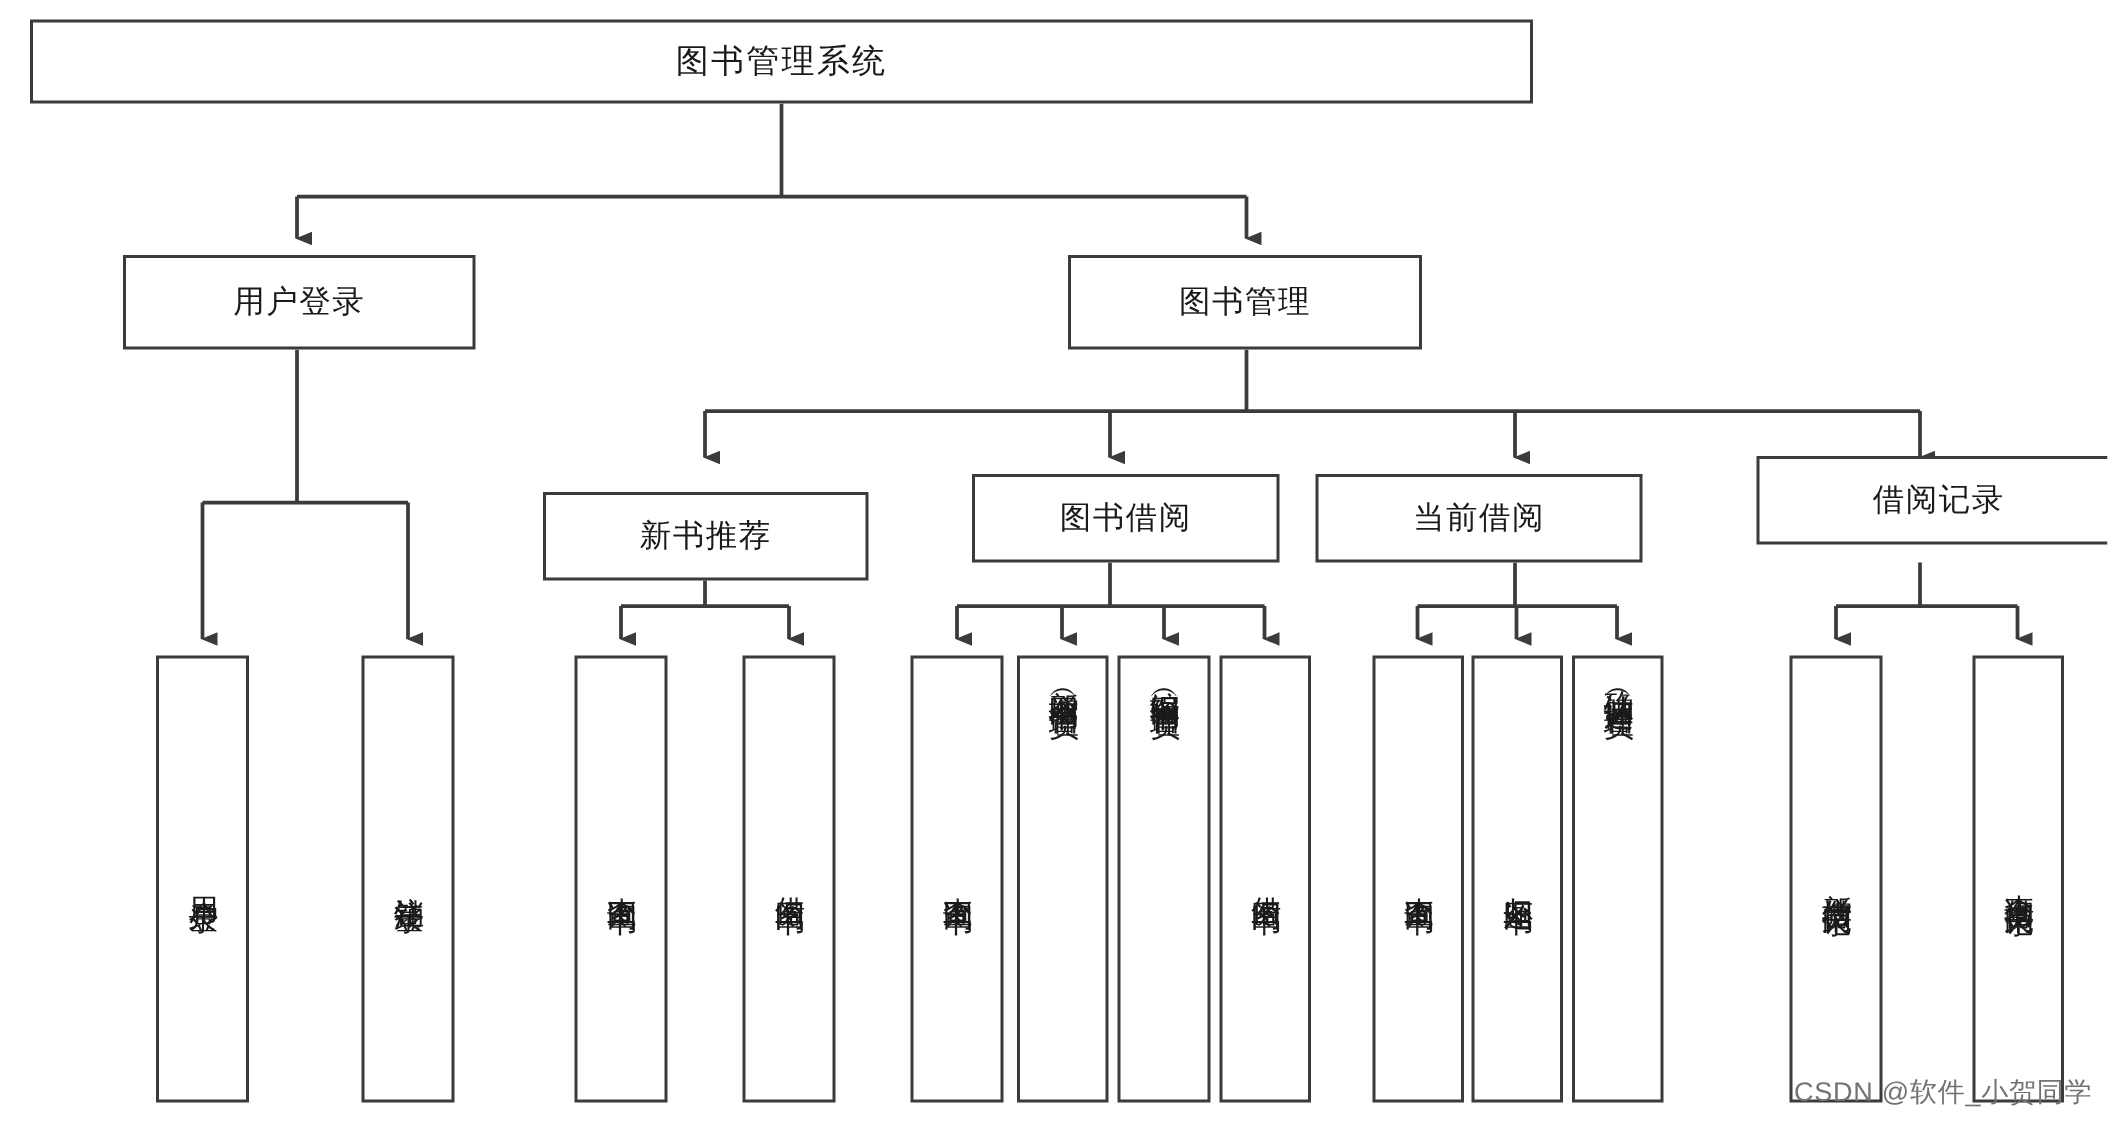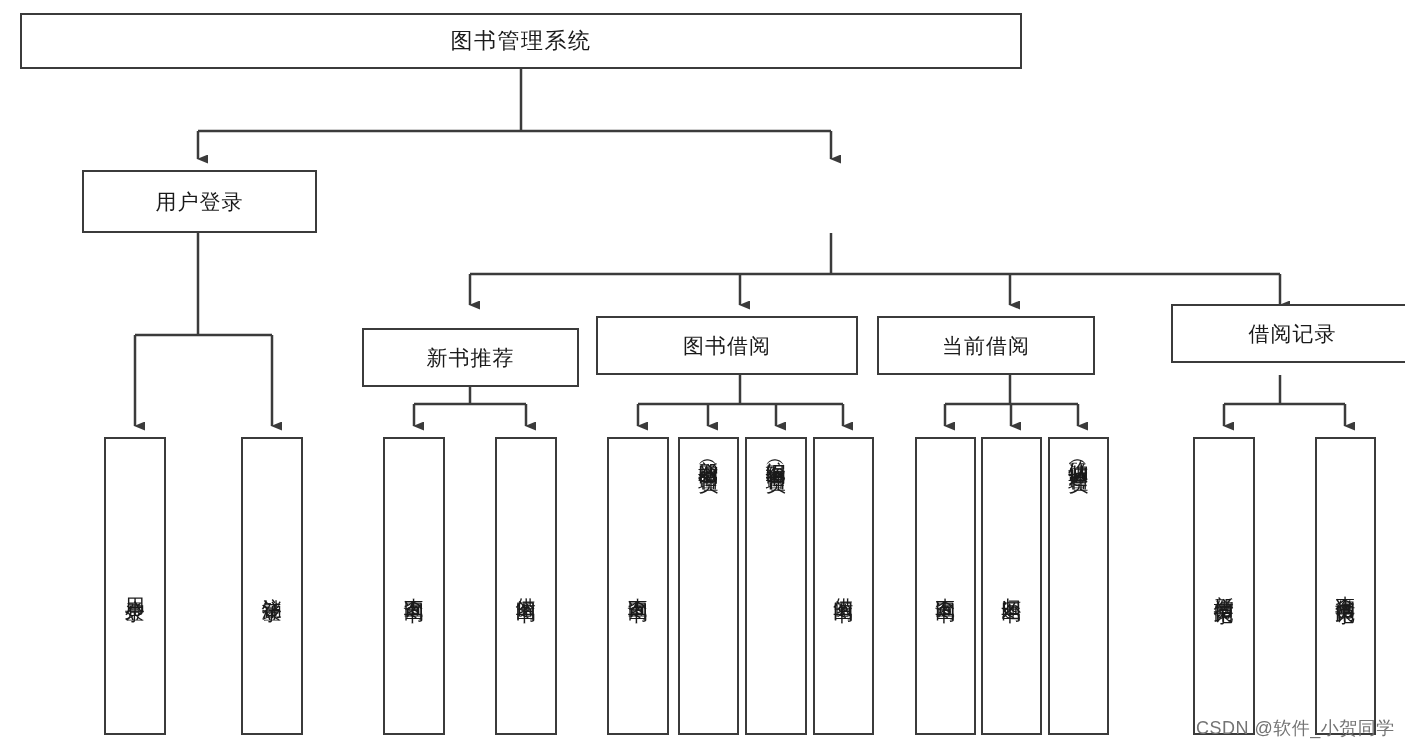--- a/index.html
+++ b/index.html
@@ -128,25 +128,28 @@
     </g>
   </svg>
 
   <div class="node node-h node-root" style="left:20px; top:13px; width:1002px; height:56px;">
     <span class="node-label">图书管理系统</span>
   </div>
 
   <div class="node node-h" style="left:82px; top:170px; width:235px; height:63px;">
     <span class="node-label">用户登录</span>
   </div>
+  <div class="node node-h" style="left:712px; top:170px; width:236px; height:63px;">
+    <span class="node-label">图书管理</span>
+  </div>
 
   <div class="node node-h" style="left:362px; top:316px; width:217px; height:59px;margin-top:12px;">
     <span class="node-label">新书推荐</span>
   </div>
-  <div class="node node-h" style="left:596px; top:316px; width:262px; height:59px;">
+  <div class="node node-h" style="left:648px; top:316px; width:205px; height:59px;">
     <span class="node-label">图书借阅</span>
   </div>
   <div class="node node-h" style="left:877px; top:316px; width:218px; height:59px;">
     <span class="node-label">当前借阅</span>
   </div>
   <div class="node node-h" style="left:1171px; top:304px; width:243px; height:59px;">
     <span class="node-label">借阅记录</span>
   </div>
 
   <div class="node node-v center-v" style="left:104px; top:437px; width:62px; height:298px;">

